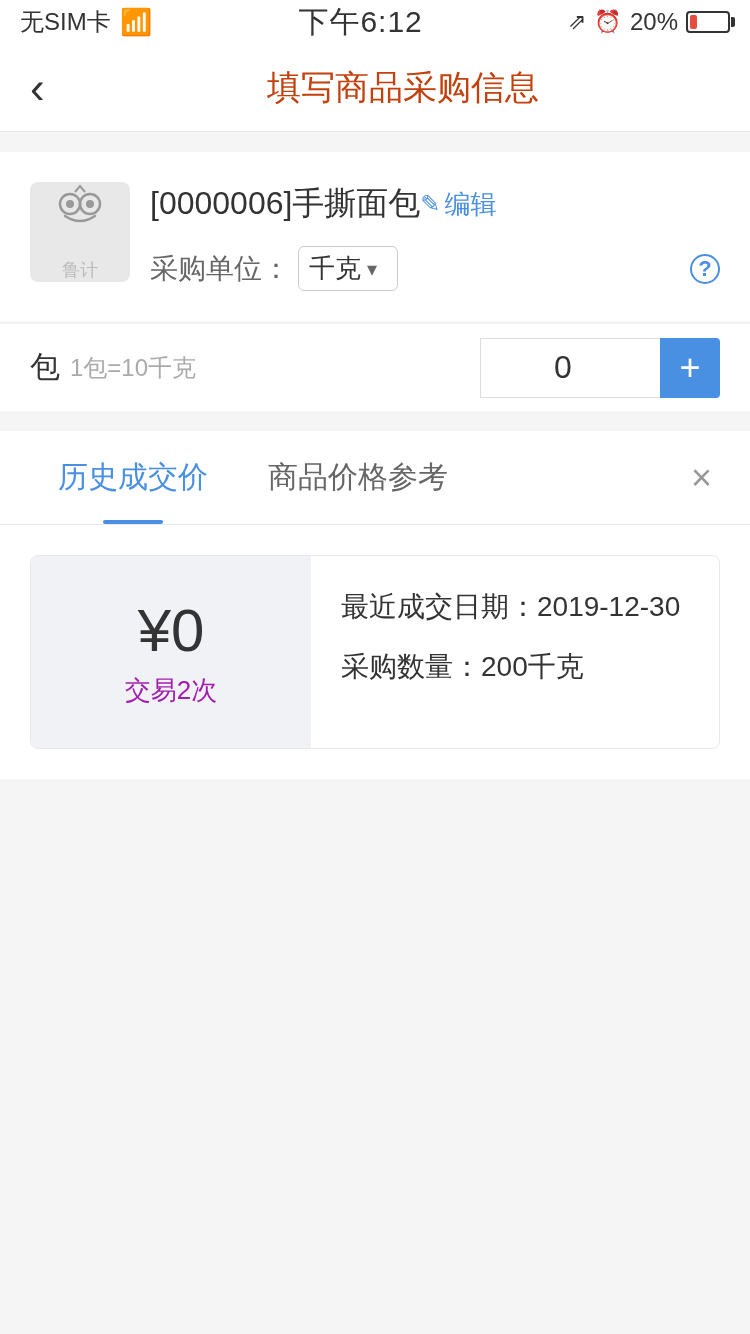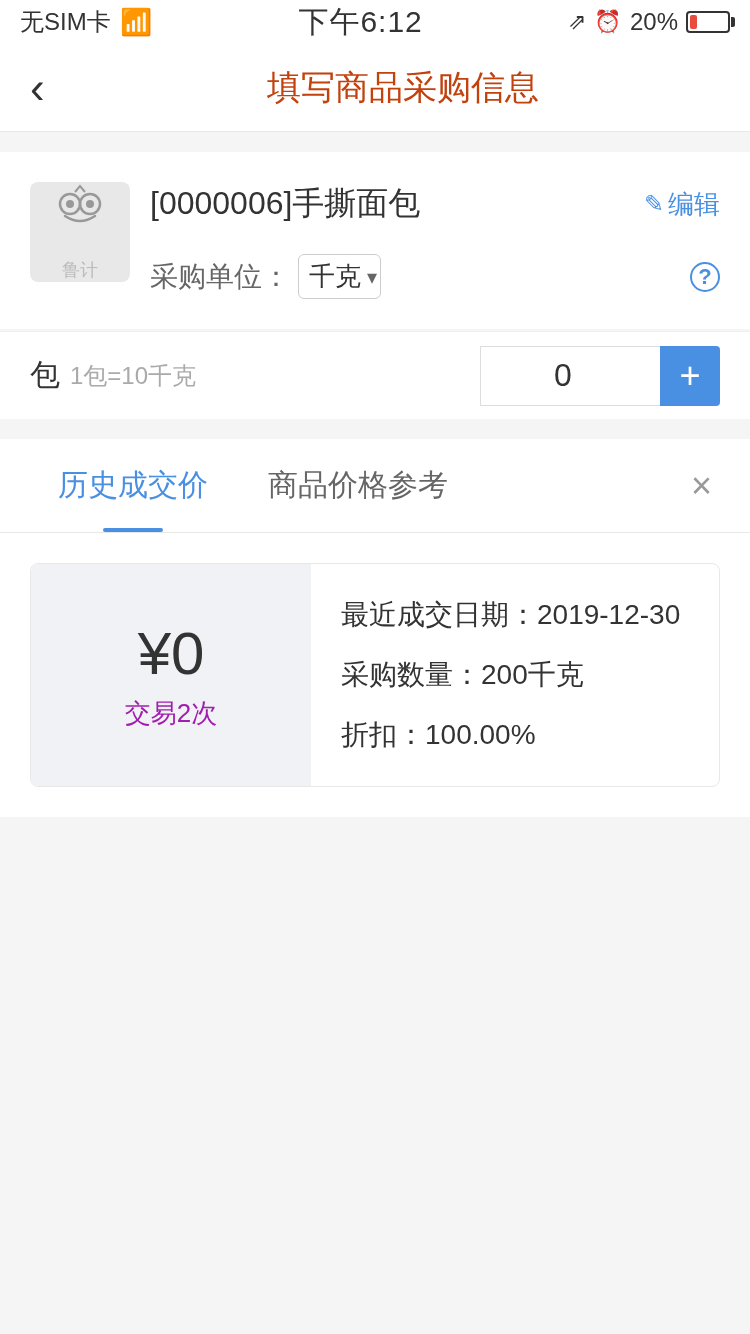--- a/index.html
+++ b/index.html
@@ -119,22 +119,21 @@
       flex-shrink: 0;
       color: #999;
       font-size: 20px;
     }
     .product-info {
       flex: 1;
     }
     .product-header {
       display: flex;
       align-items: center;
-      justify-content: space-between;
-      margin-bottom: 28px;
+      margin-bottom: 20px;
     }
     .product-name {
       font-size: 32px;
       color: #333;
       font-weight: 400;
     }
     .edit-btn {
       font-size: 26px;
       color: #4a90e2;
       display: flex;
@@ -153,21 +152,21 @@
     .unit-label {
       font-size: 28px;
       color: #666;
       display: flex;
       align-items: center;
       gap: 8px;
     }
     .unit-select {
       border: 1px solid #ccc;
       border-radius: 6px;
-      padding: 4px 3px 4px 10px;
+      padding: 4px 20px 4px 10px;
       font-size: 26px;
       color: #333;
       background: #fff;
       position: relative;
       display: inline-flex;
       align-items: center;
       gap: 6px;
     }
     .unit-select-text {
       font-size: 26px;
@@ -438,21 +437,18 @@
         <div class="price-amount">¥0</div>
         <div class="price-count">交易2次</div>
       </div>
       <div class="price-right">
         <div class="price-detail-row">
           <span class="price-detail-label">最近成交日期：</span><span class="price-detail-value">2019-12-30</span>
         </div>
         <div class="price-detail-row">
           <span class="price-detail-label">采购数量：</span><span class="price-detail-value">200千克</span>
         </div>
-        <div class="price-detail-row">
-          <span class="price-detail-label">折扣：</span><span class="price-detail-value">100.00%</span>
-        </div>
       </div>
     </div>
   </div>
 </div>
 
 <div class="bottom-area"></div>
 
 </body></html>

